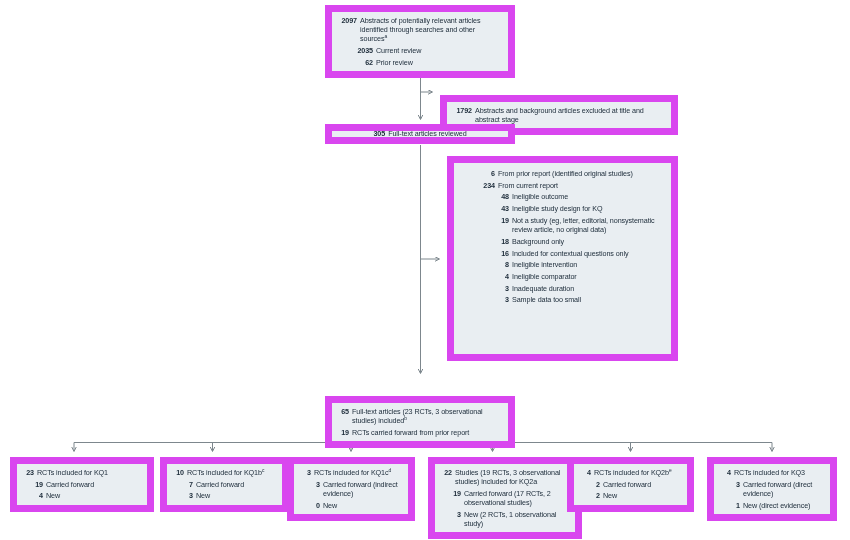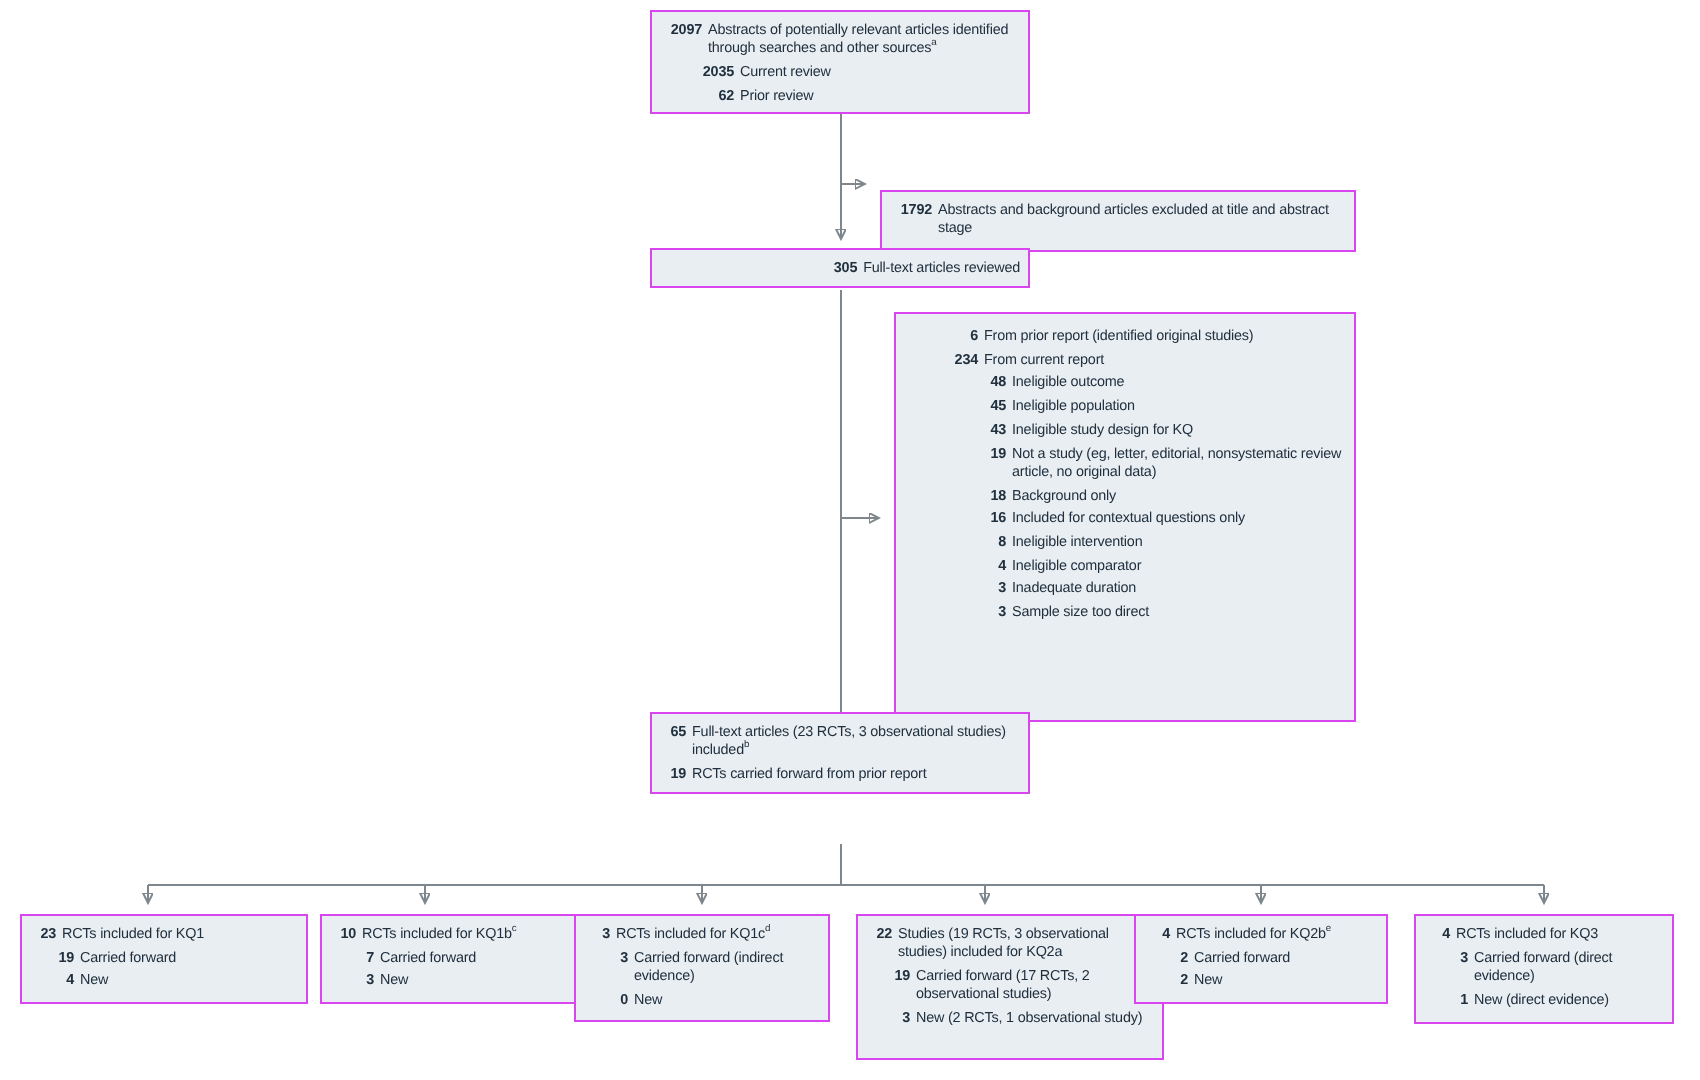--- a/index.html
+++ b/index.html
@@ -2,36 +2,36 @@
 <html><head>
 <meta charset="utf-8">
 <style>
   html,body{margin:0;padding:0;background:#ffffff;}
   body{width:850px;height:540px;font-family:"Liberation Sans",sans-serif;color:#21303e;}
   .canvas{position:relative;width:850px;height:540px;overflow:hidden;}
   .connectors{position:absolute;left:0;top:0;z-index:0;}
   .connectors path{stroke:#7d878d;stroke-width:1;fill:none;}
   .box{
     position:absolute;z-index:1;box-sizing:border-box;
-    background:#e9eef2;border:1px solid #d946ef;
+    background:#e9eef2;border:7px solid #d946ef;
     font-size:7.2px;line-height:1.28;letter-spacing:-0.1px;
     padding:4px 5px;
   }
   .row{display:flex;margin-top:2.5px;}
   .row:first-child{margin-top:0;}
   .num{font-weight:700;text-align:right;flex:none;margin-right:3px;}
   .txt{flex:1;min-width:0;}
   sup{font-size:68%;line-height:0;vertical-align:super;}
   
   .main .lvl0 .num{width:20px;}
   .main .lvl1 .num{width:36px;}
   .main .lvl2 .num{width:50px;}
   .tight .lvl0 .num{width:12px;}
   .tight .lvl1 .num{width:21px;}
-  .center-box{display:flex;align-items:center;justify-content:flex-end;padding:2px 4px;}
+  .center-box{display:flex;align-items:center;justify-content:center;padding:2px 4px;}
   .center-box .row .num{width:auto;}
 </style>
 </head>
 <body>
 
 <div class="canvas">
 
   <svg class="connectors" width="850" height="540">
     <defs>
       <marker id="arr" markerWidth="6" markerHeight="6" refX="4.5" refY="2.5" orient="auto">
@@ -88,24 +88,20 @@
       </div>
       <div class="row lvl1">
         <span class="num">234</span>
         <span class="txt">From current report</span>
       </div>
       <div class="row lvl2">
         <span class="num">48</span>
         <span class="txt">Ineligible outcome</span>
       </div>
       <div class="row lvl2">
-        <span class="num">45</span>
-        <span class="txt">Ineligible population</span>
-      </div>
-      <div class="row lvl2">
         <span class="num">43</span>
         <span class="txt">Ineligible study design for KQ</span>
       </div>
       <div class="row lvl2">
         <span class="num">19</span>
         <span class="txt">Not a study (eg, letter, editorial, nonsystematic review article, no original data)</span>
       </div>
       <div class="row lvl2">
         <span class="num">18</span>
         <span class="txt">Background only</span>
@@ -121,25 +117,25 @@
       <div class="row lvl2">
         <span class="num">4</span>
         <span class="txt">Ineligible comparator</span>
       </div>
       <div class="row lvl2">
         <span class="num">3</span>
         <span class="txt">Inadequate duration</span>
       </div>
       <div class="row lvl2">
         <span class="num">3</span>
-        <span class="txt">Sample size too direct</span>
-      </div>
-    </div>
-
-  <div class="box tight" style="left:325px;top:356px;width:190px;min-height:41px;">
+        <span class="txt">Sample data too small</span>
+      </div>
+    </div>
+
+  <div class="box tight" style="left:325px;top:396px;width:190px;min-height:41px;">
       <div class="row lvl0">
         <span class="num">65</span>
         <span class="txt">Full-text articles (23 RCTs, 3 observational studies) included<sup>b</sup></span>
       </div>
       <div class="row lvl0">
         <span class="num">19</span>
         <span class="txt">RCTs carried forward from prior report</span>
       </div>
     </div>
 

